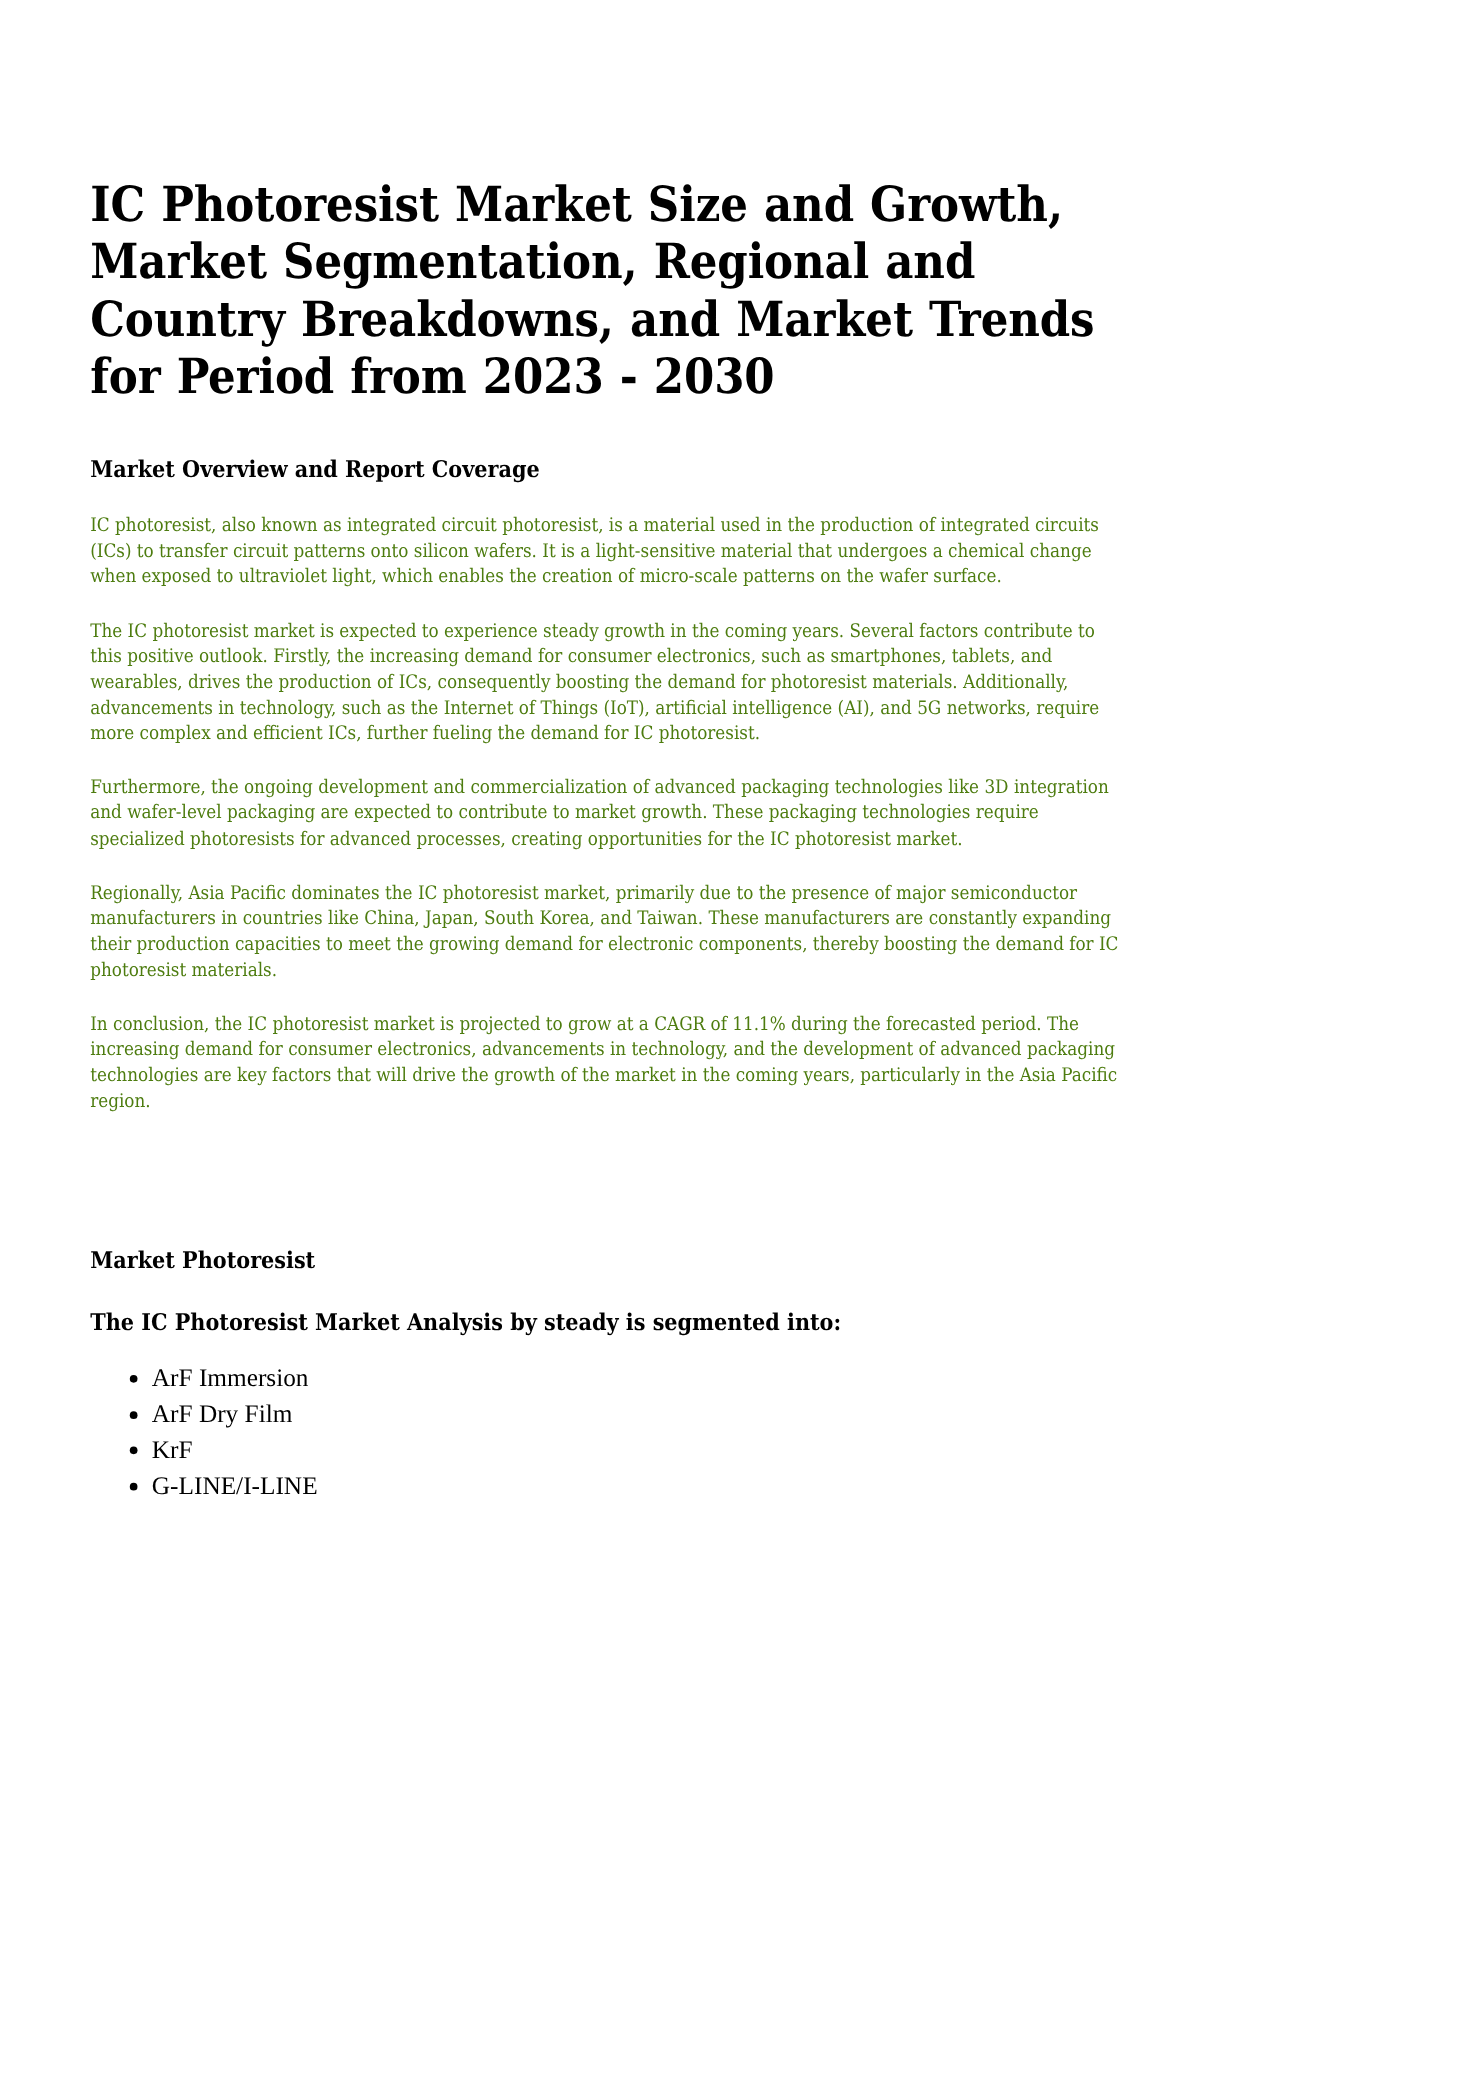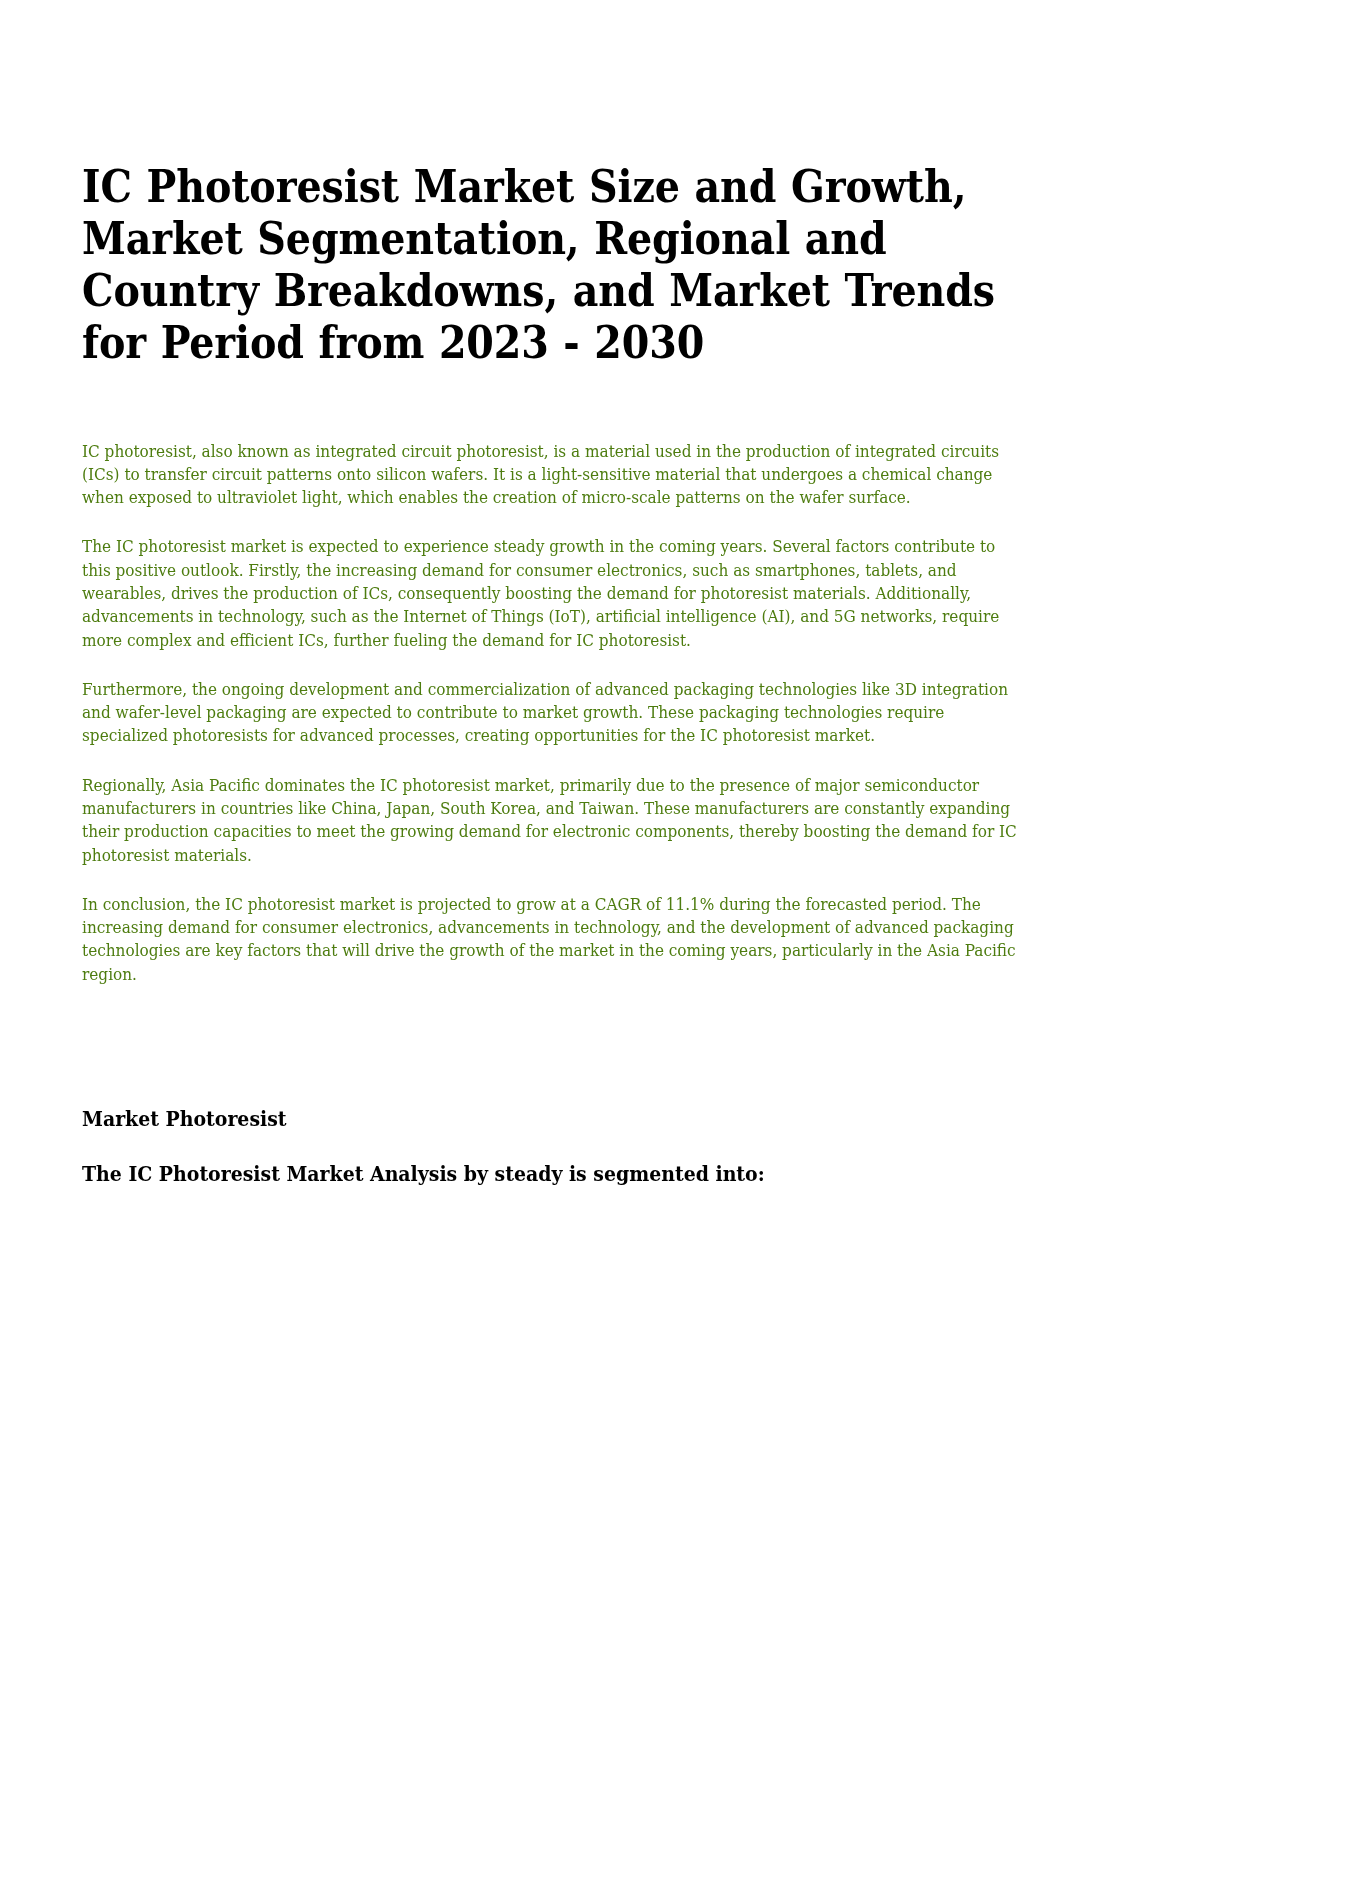--- a/index.html
+++ b/index.html
@@ -106,20 +106,21 @@
 </style>
 </head>
 <body>
 
 <div class="page">
 
   <h1 class="doc-title">IC Photoresist Market Size and Growth, Market Segmentation, Regional and Country Breakdowns, and Market Trends for Period from 2023 - 2030</h1>
 
   <div class="sp-title-gap"></div>
 
+  <h2 class="section-heading">Market Overview and Report Coverage</h2>
 
   <div class="sp-head-gap"></div>
 
   <p class="body-par">IC photoresist, also known as integrated circuit photoresist, is a material used in the production of integrated circuits (ICs) to transfer circuit patterns onto silicon wafers. It is a light-sensitive material that undergoes a chemical change when exposed to ultraviolet light, which enables the creation of micro-scale patterns on the wafer surface.</p>
 
   <div class="sp-par-gap"></div>
 
   <p class="body-par">The IC photoresist market is expected to experience steady growth in the coming years. Several factors contribute to this positive outlook. Firstly, the increasing demand for consumer electronics, such as smartphones, tablets, and wearables, drives the production of ICs, consequently boosting the demand for photoresist materials. Additionally, advancements in technology, such as the Internet of Things (IoT), artificial intelligence (AI), and 5G networks, require more complex and efficient ICs, further fueling the demand for IC photoresist.</p>
 
   <div class="sp-par-gap"></div>
@@ -140,14 +141,20 @@
   <div class="sp-big-gap"></div>
 
   <h2 class="section-heading">Market Photoresist</h2>
 
   <div class="sp-seg-gap"></div>
 
   <h3 class="section-heading">The IC Photoresist Market Analysis by steady is segmented into:</h3>
 
   <div class="sp-list-gap"></div>
 
+  <ul class="type-list">
+    <li>ArF Immersion</li>
+    <li>ArF Dry Film</li>
+    <li>KrF</li>
+    <li>G-LINE/I-LINE</li>
+  </ul>
 
 </div>
 
 </body></html>

